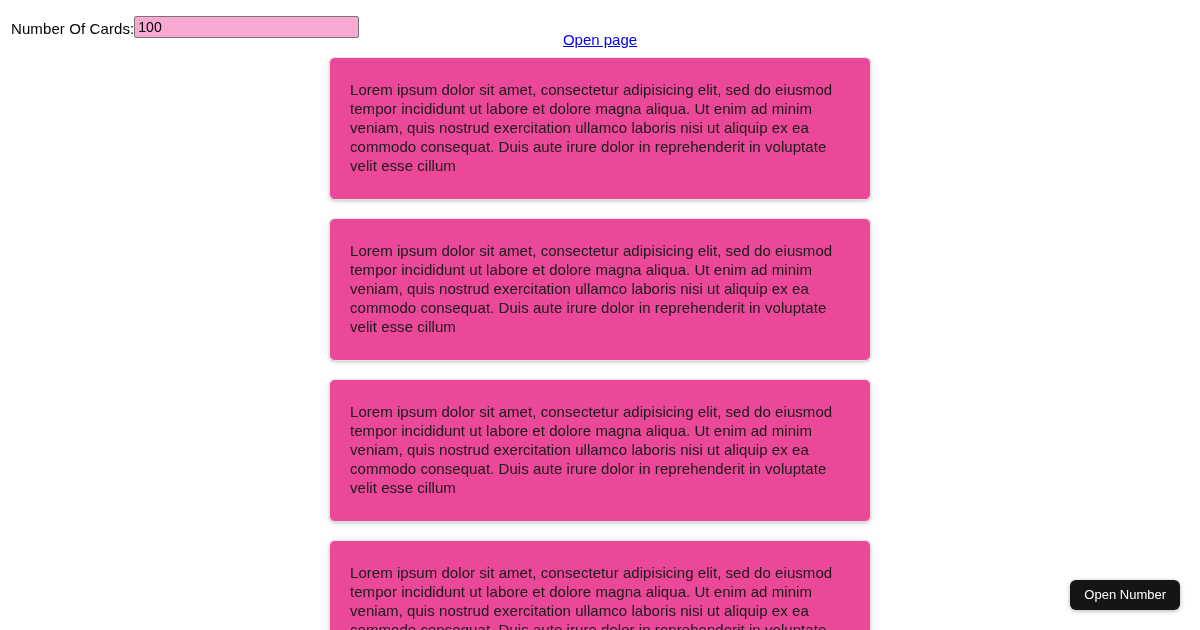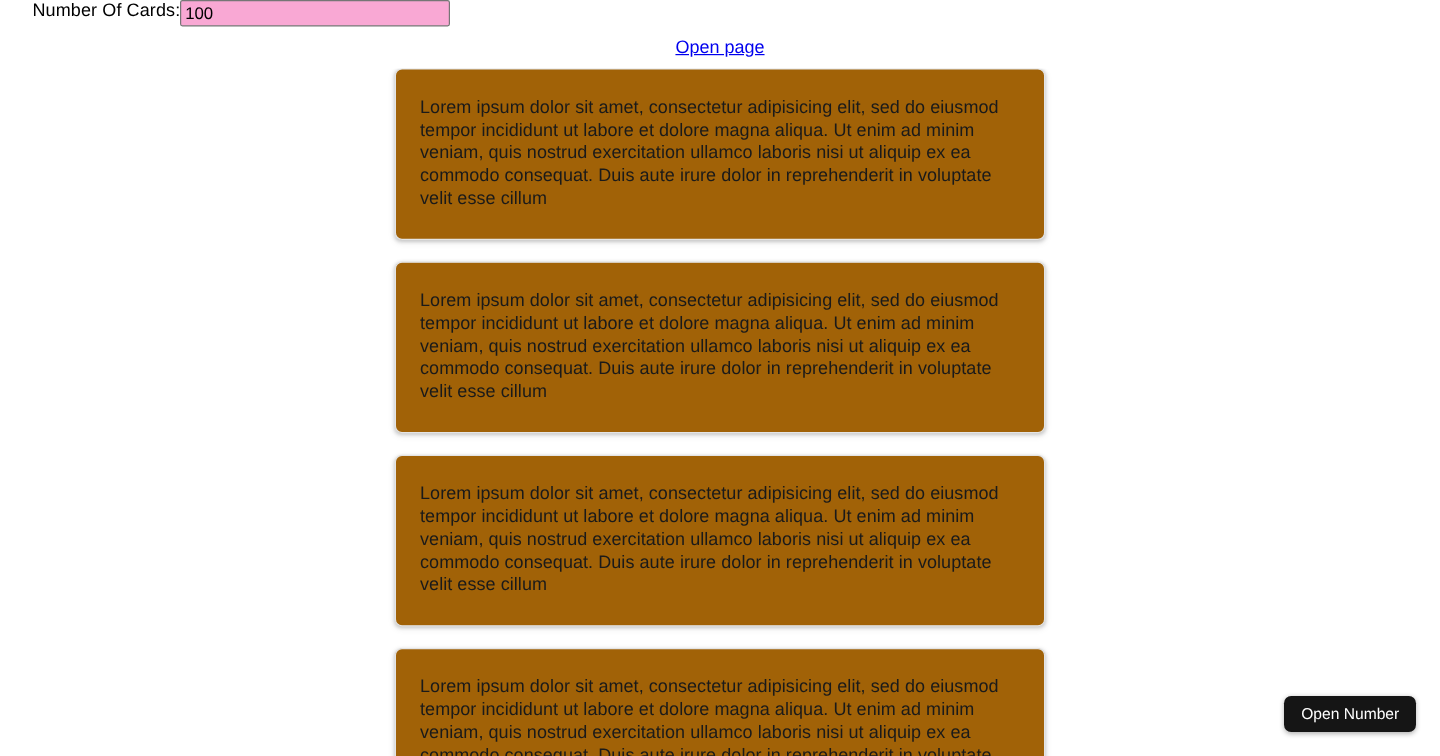--- a/index.html
+++ b/index.html
@@ -18,22 +18,22 @@
     position: relative;
   }
 
   
   .control-row {
     position: absolute;
     top: 0;
     left: 0;
     height: 38px;
     display: flex;
-    align-items: flex-start;
-    padding-left: 27px;
+    align-items: flex-end;
+    padding-left: 11px;
     white-space: nowrap;
   }
   .control-label {
     font-size: 15px;
     line-height: 18px;
     color: #000000;
     letter-spacing: 0.1px;
   }
   .count-input {
     width: 225px;
@@ -80,21 +80,21 @@
     width: 542px;
     margin: 0 auto;
     padding: 0;
     list-style: none;
   }
   .card {
     box-sizing: border-box;
     width: 542px;
     margin: 0 0 18px 0;
     padding: 22px 20px 24px 20px;
-    background: #a16207;
+    background: #ec4899;
     border: 1px solid #e4e4e4;
     border-radius: 6px;
     box-shadow: 0 1px 3px rgba(0,0,0,0.16), 0 2px 6px rgba(0,0,0,0.08);
   }
   .card-text {
     margin: 0;
     font-size: 15px;
     line-height: 19px;
     color: #1a1a1a;
     letter-spacing: 0.05px;

